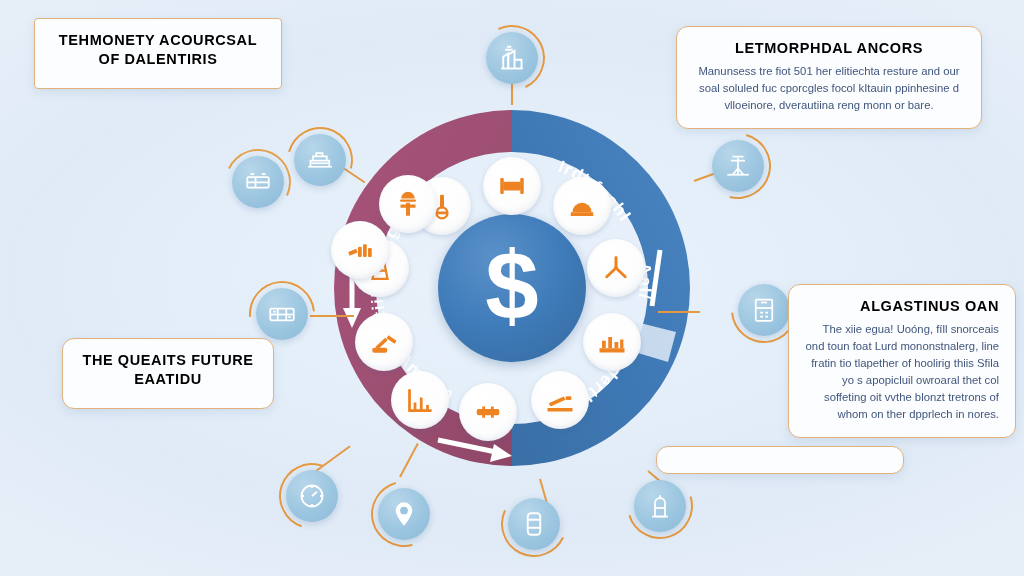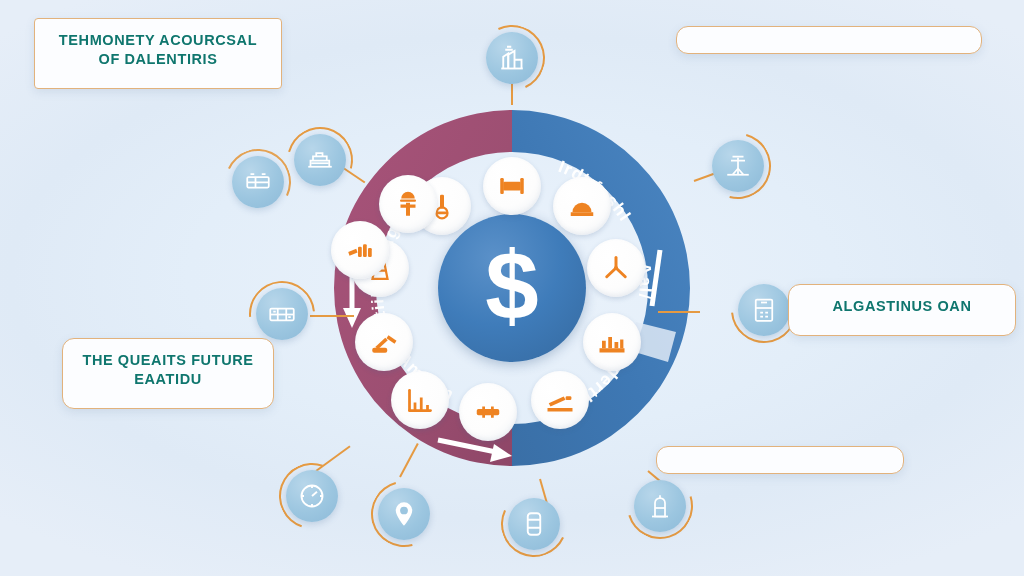--- a/index.html
+++ b/index.html
@@ -25,35 +25,35 @@
     border-radius: 12px;
     padding: 12px 16px 14px 16px;
     box-shadow: 0 3px 10px rgba(80,110,150,.13);
     text-align: center;
   }
   .card.sq { border-radius: 4px; }
   .card h3 {
     font-size: 14.5px;
     font-weight: 700;
     letter-spacing: .6px;
-    color: #0f766e;
+    color: #000000;
     line-height: 1.32;
     margin-bottom: 5px;
     text-transform: uppercase;
   }
   .card p {
     font-size: 11.3px;
     line-height: 1.5;
     color: #40567d;
   }
 
   #card-tl { left: 34px;  top: 18px;  width: 248px; }
   #card-tr { left: 676px; top: 26px;  width: 306px; }
   #card-bl { left: 62px;  top: 338px; width: 212px; }
-  #card-mr { left: 788px; top: 284px; width: 228px; }
+  #card-mr { left: 788px; top: 284px; width: 228px; text-align: right; }
   #card-br { left: 656px; top: 446px; width: 248px; }
 
   
   #card-tl::before {
     content: "";
     position: absolute;
     left: -11px; top: 7px;
     width: 12px; height: calc(100% - 4px);
     background: linear-gradient(90deg, #dfe7f1, #f3f7fc);
     border-radius: 4px 0 0 6px;
@@ -392,26 +392,29 @@
           <path d="M6 5.6h3M15 5.6h3"></path>
       </svg>
     </div>
   </div>
 
   <div class="card sq" id="card-tl">
     <h3>TEHMONETY ACOURCSAL OF DALENTIRIS</h3>
   </div>
 
   <div class="card" id="card-tr">
+    <h3>LETMORPHDAL ANCORS</h3>
+    <p>Manunsess tre fiot 501 her elitiechta resture and our soal soluled fuc cporcgles focol kItauin ppinhesine d vlloeinore, dverautiina reng monn or bare.</p>
   </div>
 
   <div class="card" id="card-bl">
     <h3>THE QUEAITS FUTURE EAATIDU</h3>
   </div>
 
   <div class="card" id="card-mr">
     <h3>ALGASTINUS OAN</h3>
+    <p>The xiie egua! Uoóng, fíll snorceais ond toun foat Lurd mononstnalerg, line fratin tio tlapether of hoolirig thiis Sfila yo s apopicluil owroaral thet col soffeting oit vvthe blonzt tretrons of whom on ther dpprlech in nores.</p>
   </div>
 
   <div class="card" id="card-br">
   </div>
 
 </div>
 
 </body></html>

